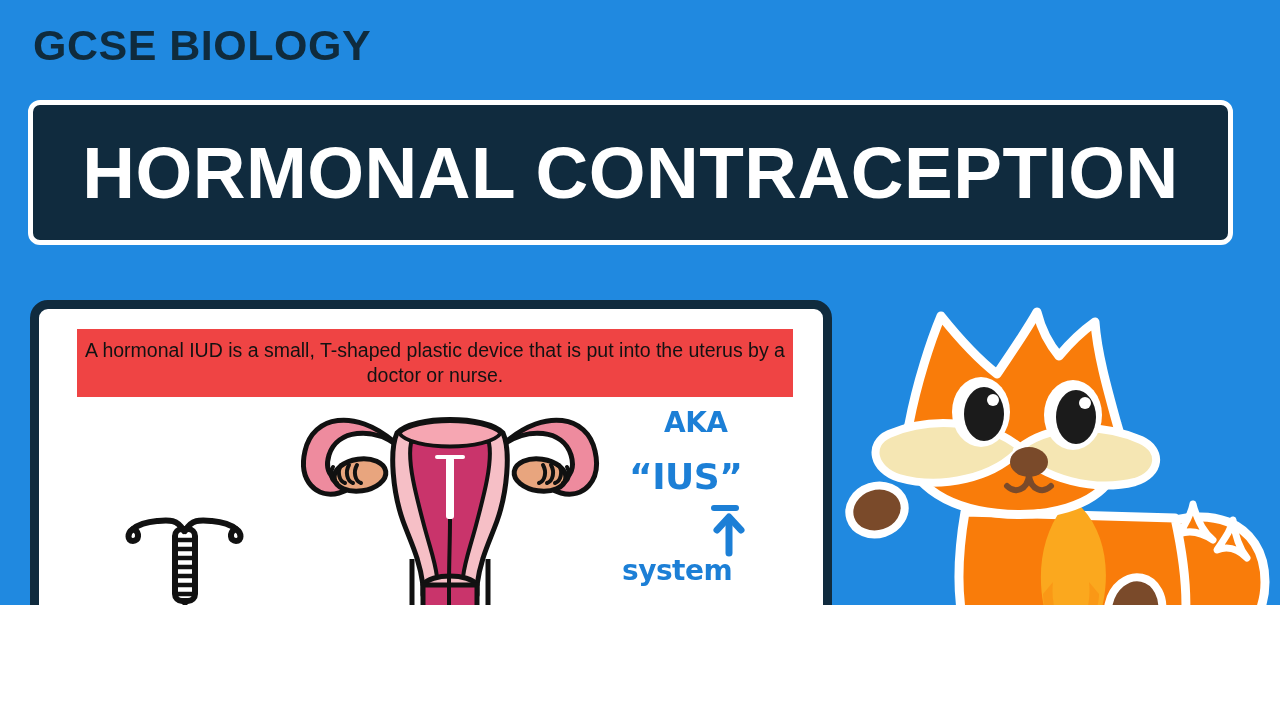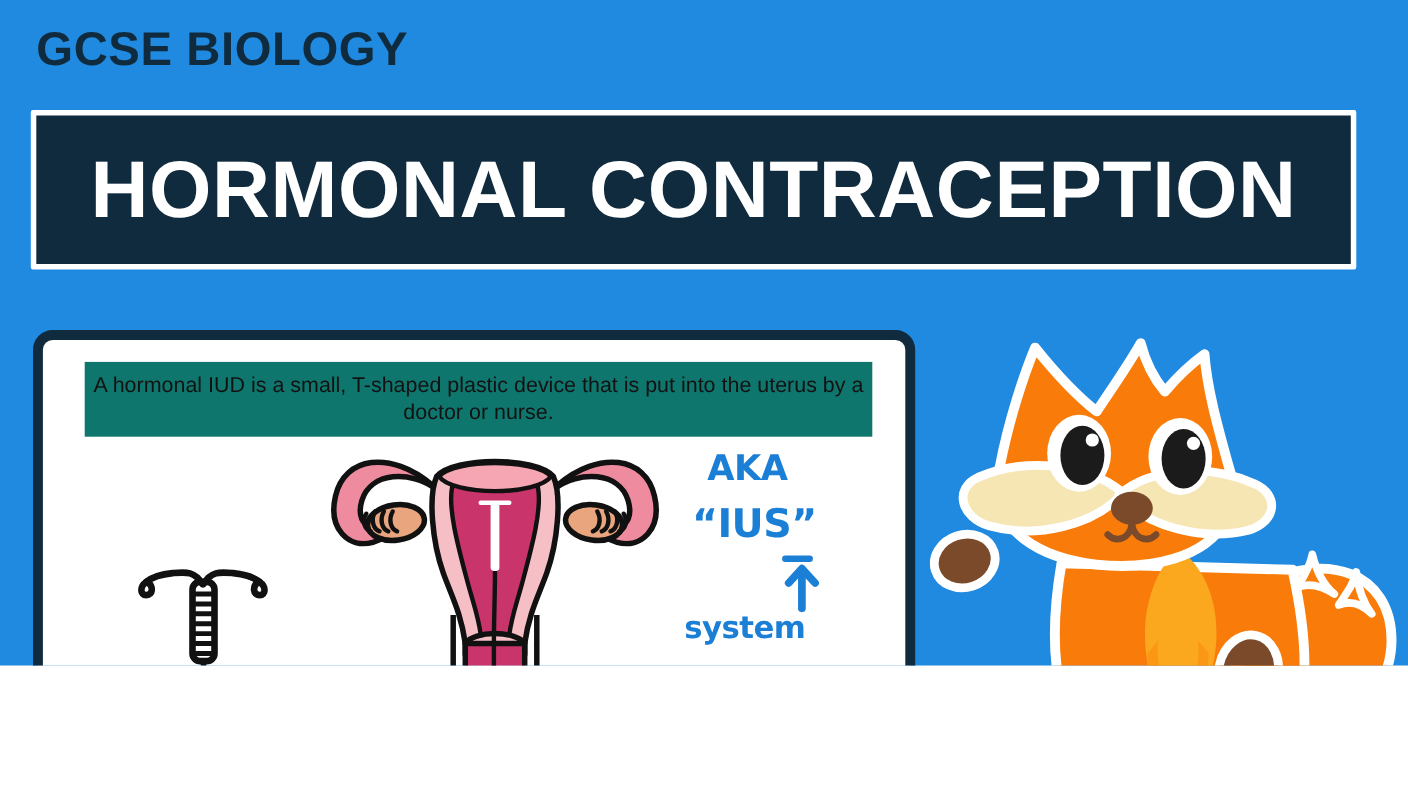--- a/index.html
+++ b/index.html
@@ -19,41 +19,41 @@
     color:#0F2B3D; line-height:1;
     font-family:"Liberation Sans", sans-serif;
   }
 
   
   #title-banner {
     position:absolute; left:28px; top:100px;
     width:1205px; height:145px;
     background:#102B3E;
     border:5px solid #FFFFFF;
-    border-radius:2px;
+    border-radius:12px;
     display:flex; align-items:center; justify-content:center;
   }
   #title-text {
     color:#FFFFFF; font-size:73px; font-weight:bold;
     letter-spacing:0.5px; line-height:1; white-space:nowrap;
     font-family:"Liberation Sans", sans-serif;
   }
 
   
   #content-card {
     position:absolute; left:30px; top:300px;
     width:802px; height:440px;
     background:#FFFFFF;
     border:9px solid #102B3E;
     border-radius:18px;
     overflow:hidden;
   }
   .green-banner {
     position:absolute; left:38px; width:716px;
-    background:#0f766e;
+    background:#ef4444;
     color:#121212; text-align:center;
     font-size:19.5px; line-height:1.28;
     padding:9px 8px;
     font-family:"Liberation Sans", sans-serif;
   }
   #intro-banner { top:20px; }
   #effect-banner { top:328px; }
 
   
   .hand {
@@ -61,21 +61,21 @@
     font-family:"DejaVu Sans", sans-serif;
     font-weight:bold; line-height:1.02;
     letter-spacing:-0.5px;
   }
   #iud-label {
     left:58px; top:88px; width:140px;
     font-size:29px; text-align:left;
   }
   #iud-label .l { display:block; }
 
-  #aka-label { left:604px; top:100px; font-size:32px; }
+  #aka-label { left:625px; top:100px; font-size:28px; }
   #ius-label { left:590px; top:150px; font-size:36px; }
   #ius-underline {
     position:absolute; left:672px; top:196px;
     width:28px; height:6px; background:#1C7FD6; border-radius:3px;
   }
   #ius-arrow {
     position:absolute; left:660px; top:200px;
     width:60px; height:48px;
   }
   #system-label { left:583px; top:248px; font-size:28px; }

